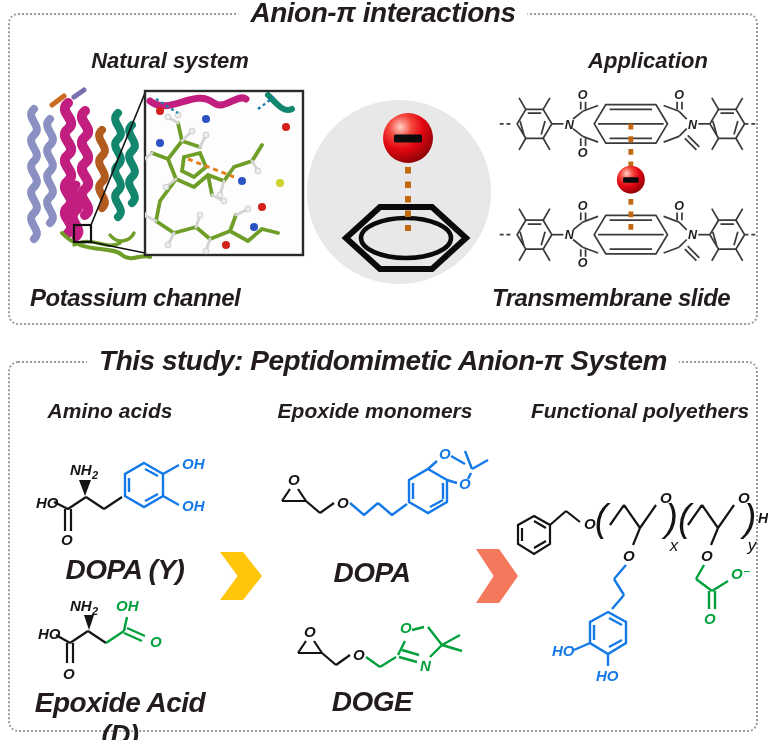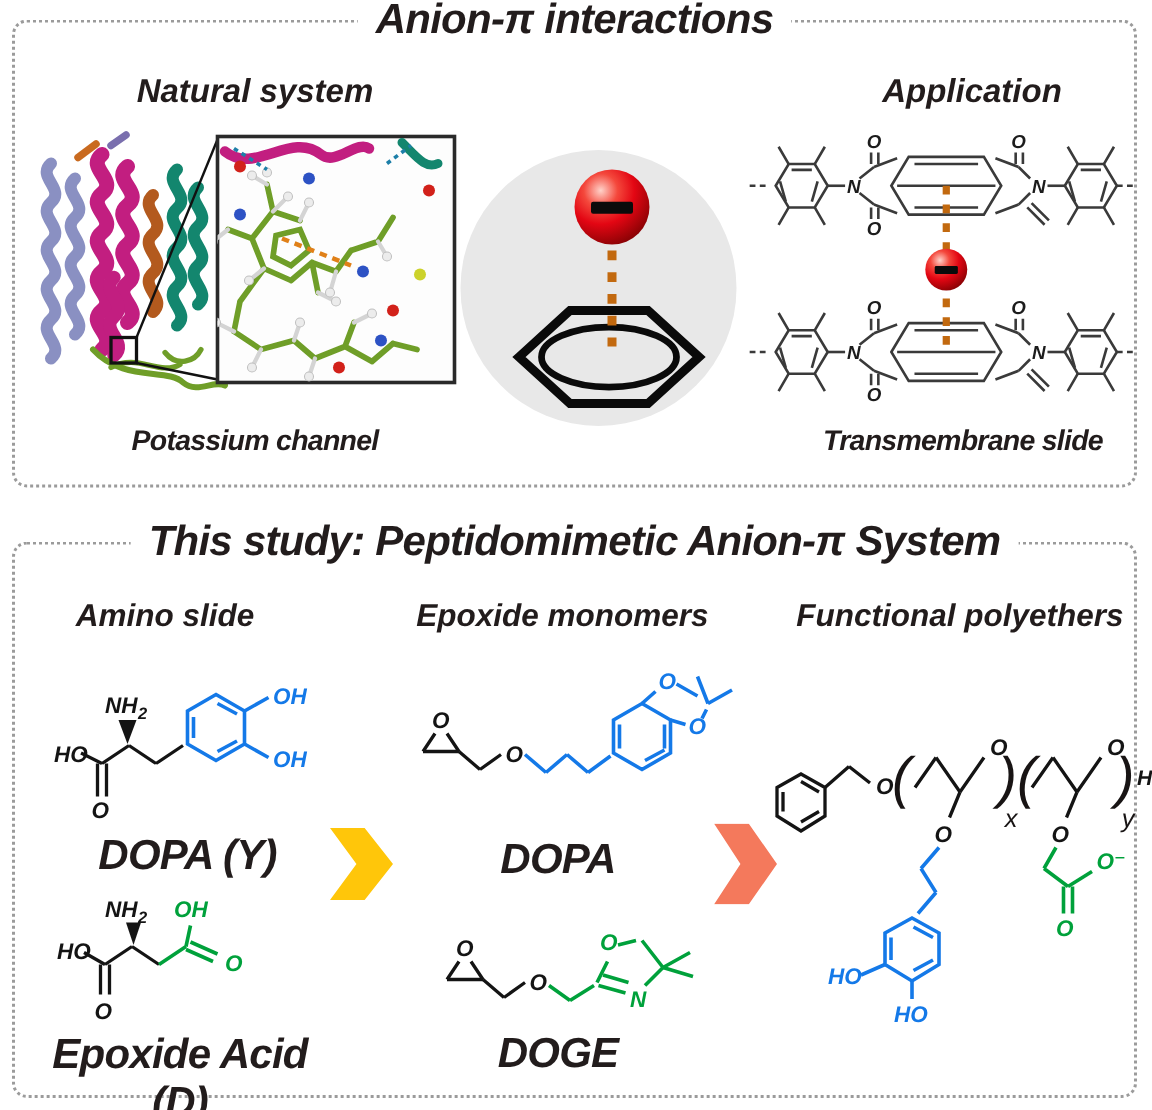--- a/index.html
+++ b/index.html
@@ -4,21 +4,21 @@
 <style>
   html,body{margin:0;padding:0;background:#fff;}
   body{width:768px;height:740px;position:relative;overflow:hidden;
        font-family:"Liberation Sans","DejaVu Sans",sans-serif;color:#221c1c;}
   .panel{position:absolute;border:2px dotted #9b9b9b;border-radius:10px;box-sizing:border-box;background:#fff;font-style:italic;}
   #panel-top{left:8px;top:13px;width:750px;height:312px;}
   #panel-bottom{left:8px;top:361px;width:750px;height:371px;}
   .panel-title{position:absolute;left:50%;transform:translateX(-50%);top:-18px;background:#fff;
        padding:0 12px;font-size:28px;font-weight:700;white-space:nowrap;letter-spacing:-0.5px;}
   .sec-label{position:absolute;font-size:22px;font-weight:700;text-align:center;}
-  .caption{position:absolute;font-size:19px;font-weight:700;text-align:center;letter-spacing:-0.5px;}
+  .caption{position:absolute;font-size:24px;font-weight:700;letter-spacing:-0.5px;}
   .mol-caption{position:absolute;font-size:28px;font-weight:700;text-align:center;letter-spacing:-0.5px;}
   .col-head{position:absolute;font-size:21px;font-weight:700;text-align:center;}
   .chev{position:absolute;clip-path:polygon(0 0,55% 0,100% 50%,55% 100%,0 100%,42% 50%);}
   #chev-yellow{left:210px;top:189px;width:42px;height:48px;background:#ffc60a;}
   #chev-salmon{left:466px;top:186px;width:42px;height:54px;background:#f4795c;}
   svg{position:absolute;overflow:visible;}
   svg text{font-family:"Liberation Sans","DejaVu Sans",sans-serif;}
   .atom{font-size:15px;font-weight:700;}
   .atom-sm{font-size:11px;font-weight:700;}
   .paren{font-size:38px;font-weight:400;fill:#181414;}
@@ -174,21 +174,21 @@
       <rect x="134" y="93.5" width="16" height="5.5" rx="1" fill="#0b0b0b"></rect>
     </g>
   </svg>
 
   <div class="caption" style="left:20px;top:269px;width:280px;">Potassium channel</div>
   <div class="caption" style="left:482px;top:269px;width:300px;">Transmembrane slide</div>
 </div>
 
 <div class="panel" id="panel-bottom">
   <div class="panel-title">This study: Peptidomimetic Anion-π System</div>
-  <div class="col-head" style="left:0px;top:36px;width:200px;">Amino slide</div>
+  <div class="col-head" style="left:0px;top:36px;width:200px;">Amino acids</div>
   <div class="col-head" style="left:215px;top:36px;width:300px;">Epoxide monomers</div>
   <div class="col-head" style="left:480px;top:36px;width:300px;">Functional polyethers</div>
 
   <svg style="left:18px;top:76px;" width="215" height="112" viewBox="0 0 215 112">
     <g stroke="#141414" stroke-width="2.2" fill="none">
       <path d="M26,63 L40,70 M40,70 L58,58 M58,58 L76,70 M76,70 L94,58"></path>
       <path d="M37,70 V92 M43,70 V92"></path>
     </g>
     <polygon points="57,57 51,41 63,41" fill="#141414"></polygon>
     <g stroke="#1479e8" stroke-width="2.4" fill="none">

